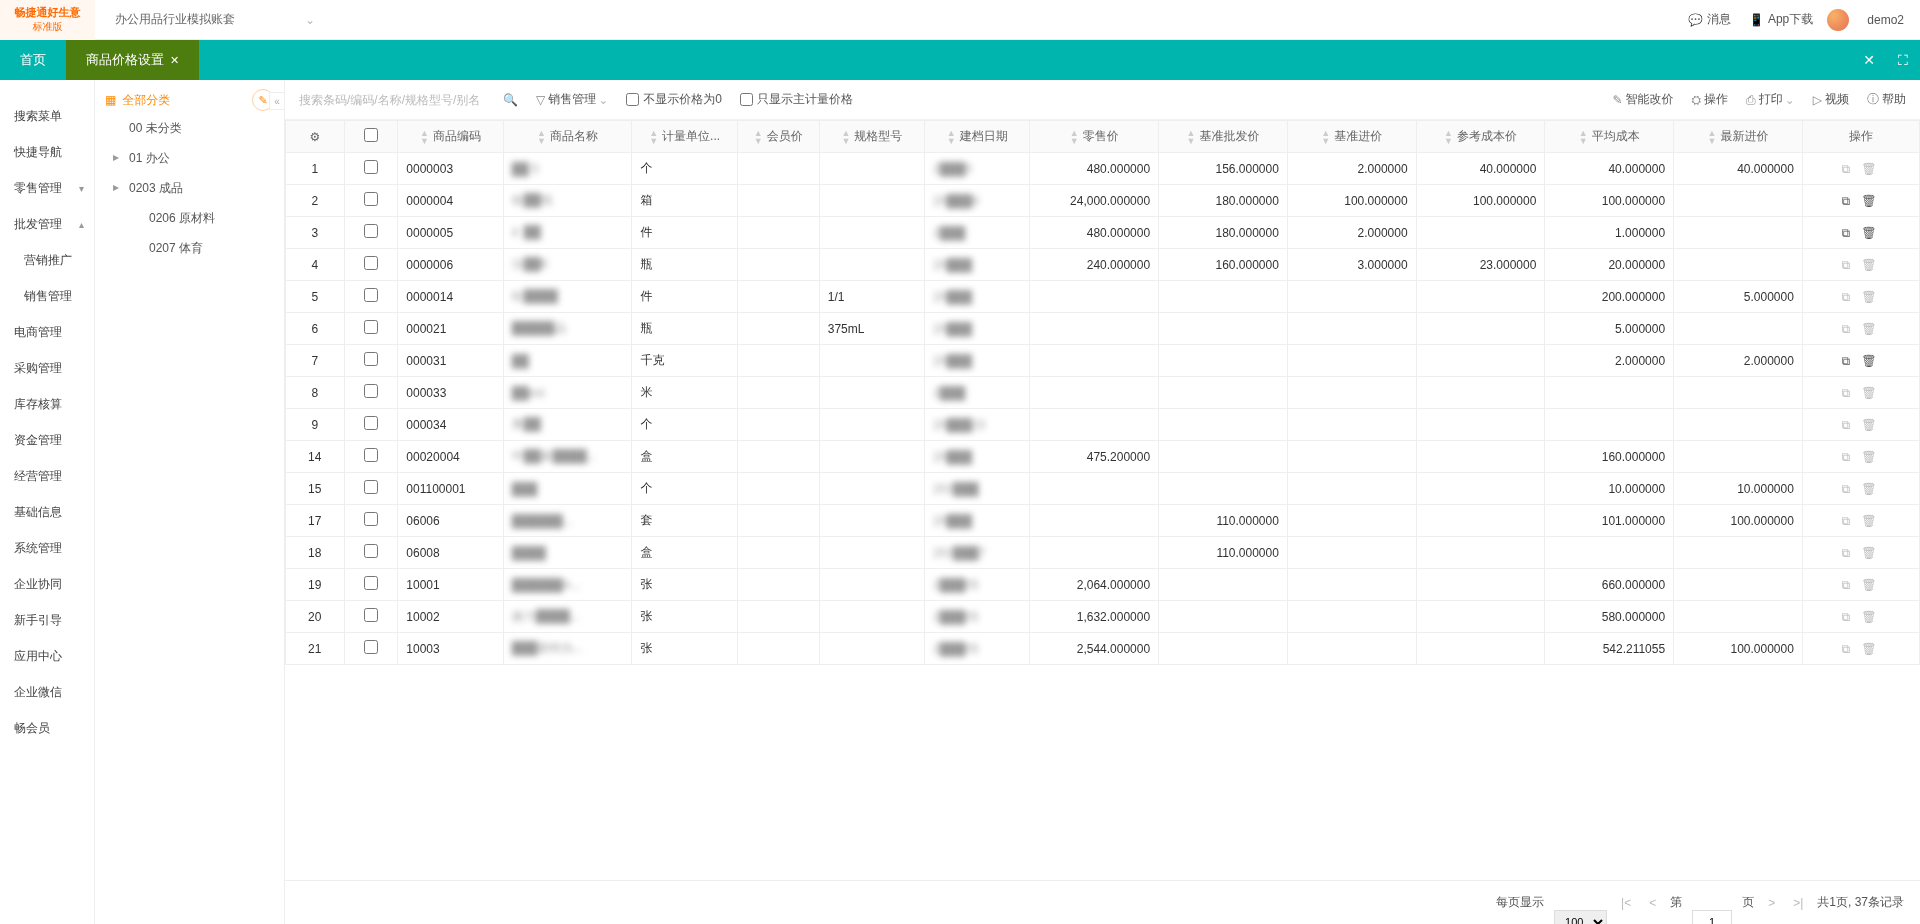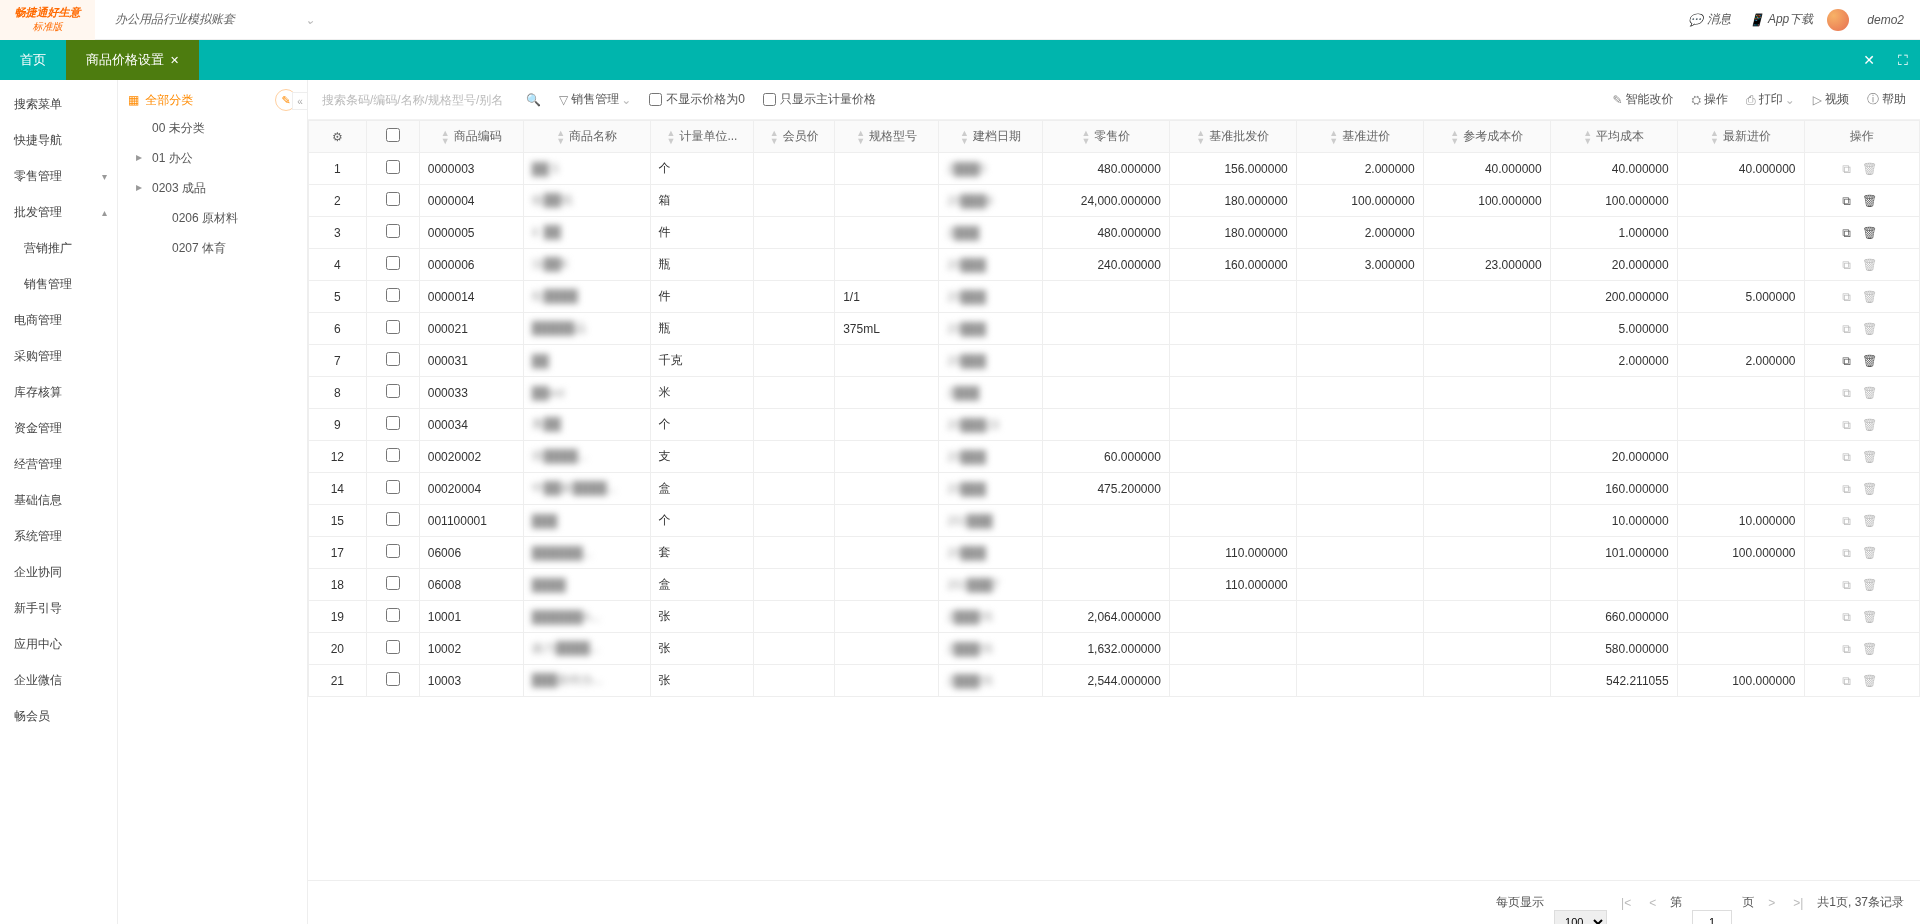--- a/index.html
+++ b/index.html
@@ -1,20 +1,20 @@
 <!DOCTYPE html>
 <html><head>
 <meta charset="utf-8">
 <style>
 * { box-sizing: border-box; margin: 0; padding: 0; }
 body { font-family: "Microsoft YaHei", Arial, sans-serif; font-size: 12px; color: #333; background: #fff; overflow: hidden; }
 .app { display: flex; flex-direction: column; height: 924px; width: 1920px; }
 
 
-.topbar { display: flex; align-items: center; height: 40px; border-bottom: 1px solid #eee; padding-right: 16px; font-style: italic; }
+.topbar { display: flex; align-items: center; height: 40px; border-bottom: 1px solid #eee; padding-right: 16px; }
 .logo-box { width: 95px; height: 40px; background: #fff7f0; display: flex; flex-direction: column; align-items: center; justify-content: center; position: relative; }
 .logo-box .logo-text { color: #ff6a00; font-size: 11px; font-weight: bold; }
 .logo-box .logo-sub { color: #ff6a00; font-size: 10px; }
 .tenant { margin-left: 20px; color: #666; flex: 0 0 auto; display: flex; align-items: center; }
 .tenant .chev { margin-left: 70px; color: #bbb; }
 .topbar .spacer { flex: 1; }
 .top-action { display: flex; align-items: center; margin-left: 18px; color: #555; cursor: pointer; }
 .top-action .ic { margin-right: 4px; color: #888; }
 .avatar { width: 22px; height: 22px; border-radius: 50%; background: radial-gradient(circle at 30% 30%, #f7b267, #e76f51); margin-left: 14px; }
 
@@ -22,21 +22,21 @@
 .tabstrip { height: 40px; background: #00b5ad; display: flex; align-items: stretch; color: #fff; position: relative; }
 .tab { padding: 0 20px; display: flex; align-items: center; cursor: pointer; font-size: 13px; }
 .tab.active { background: #4d7c0f; }
 .tab .close { margin-left: 6px; font-size: 11px; }
 .tabstrip .right-icons { margin-left: auto; display: flex; align-items: center; }
 .tabstrip .right-icons .ri { width: 34px; display: flex; align-items: center; justify-content: center; cursor: pointer; font-size: 14px; }
 
 .main { flex: 1; display: flex; min-height: 0; }
 
 
-.leftnav { width: 118px; background: #fff; border-right: 1px solid #eee; padding-top: 6px; text-align: right; }
+.leftnav { width: 95px; background: #fff; border-right: 1px solid #eee; padding-top: 18px; text-align: right; }
 .leftnav .item { height: 36px; display: flex; align-items: center; padding-left: 14px; color: #444; cursor: pointer; position: relative; }
 .leftnav .item .caret { position: absolute; right: 10px; color: #999; font-size: 10px; }
 .leftnav .sub { padding-left: 24px; }
 
 
 .content { flex: 1; display: flex; min-width: 0; }
 .catpanel { width: 190px; border-right: 1px solid #eee; position: relative; }
 .catpanel .cathead { display: flex; align-items: center; height: 40px; padding: 0 10px; color: #ff8a00; }
 .catpanel .cathead .edit { margin-left: auto; width: 22px; height: 22px; border: 1px solid #ffd0a0; border-radius: 50%; display: flex; align-items: center; justify-content: center; color: #ff8a00; font-size: 11px; }
 .catpanel .cattree { padding: 0 10px 0 18px; }
@@ -441,37 +441,20 @@
                   <td><span class="blur">20███23</span></td>
                   <td class="num"></td>
                   <td class="num"></td>
                   <td class="num"></td>
                   <td class="num"></td>
                   <td class="num"></td>
                   <td class="num"></td>
                   <td class="center"><span class="op-icons ">⧉ 🗑</span></td>
                 </tr>
                 <tr>
-                  <td class="center">12</td>
-                  <td class="center"><input type="checkbox" class="rowchk" style=""></td>
-                  <td>00020002</td>
-                  <td><span class="blur">得████...</span></td>
-                  <td>支</td>
-                  <td></td>
-                  <td></td>
-                  <td><span class="blur">20███</span></td>
-                  <td class="num">60.000000</td>
-                  <td class="num"></td>
-                  <td class="num"></td>
-                  <td class="num"></td>
-                  <td class="num">20.000000</td>
-                  <td class="num"></td>
-                  <td class="center"><span class="op-icons ">⧉ 🗑</span></td>
-                </tr>
-                <tr>
                   <td class="center">14</td>
                   <td class="center"><input type="checkbox" class="rowchk" style=""></td>
                   <td>00020004</td>
                   <td><span class="blur">中██家████...</span></td>
                   <td>盒</td>
                   <td></td>
                   <td></td>
                   <td><span class="blur">20███</span></td>
                   <td class="num">475.200000</td>
                   <td class="num"></td>

